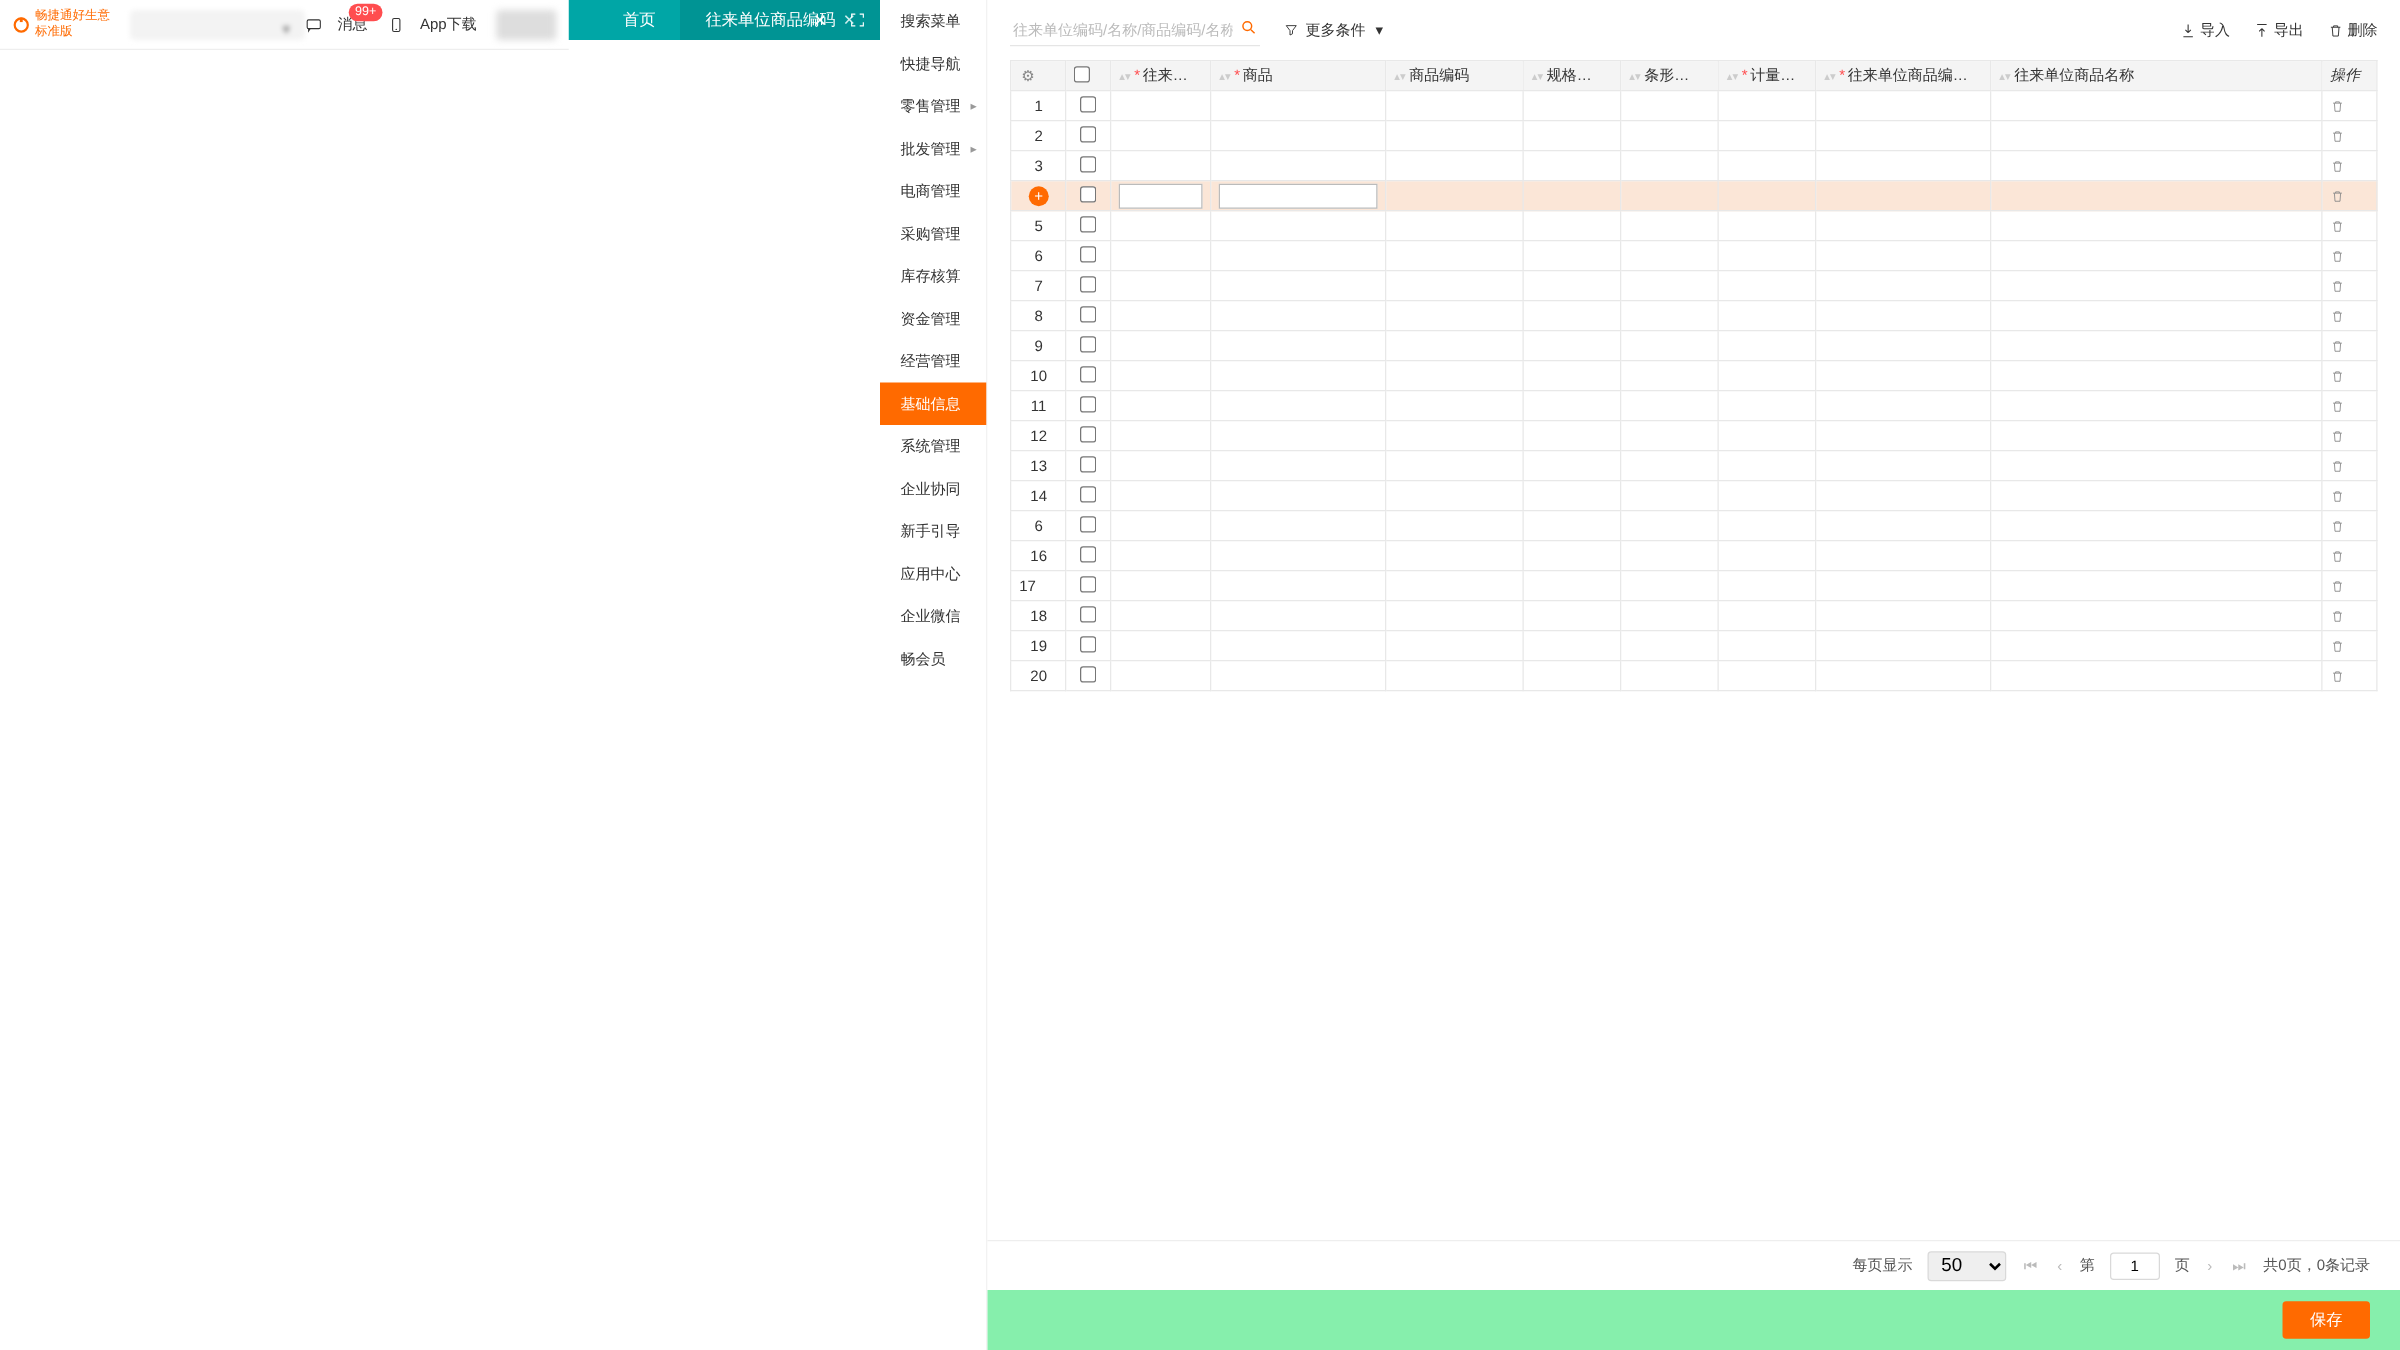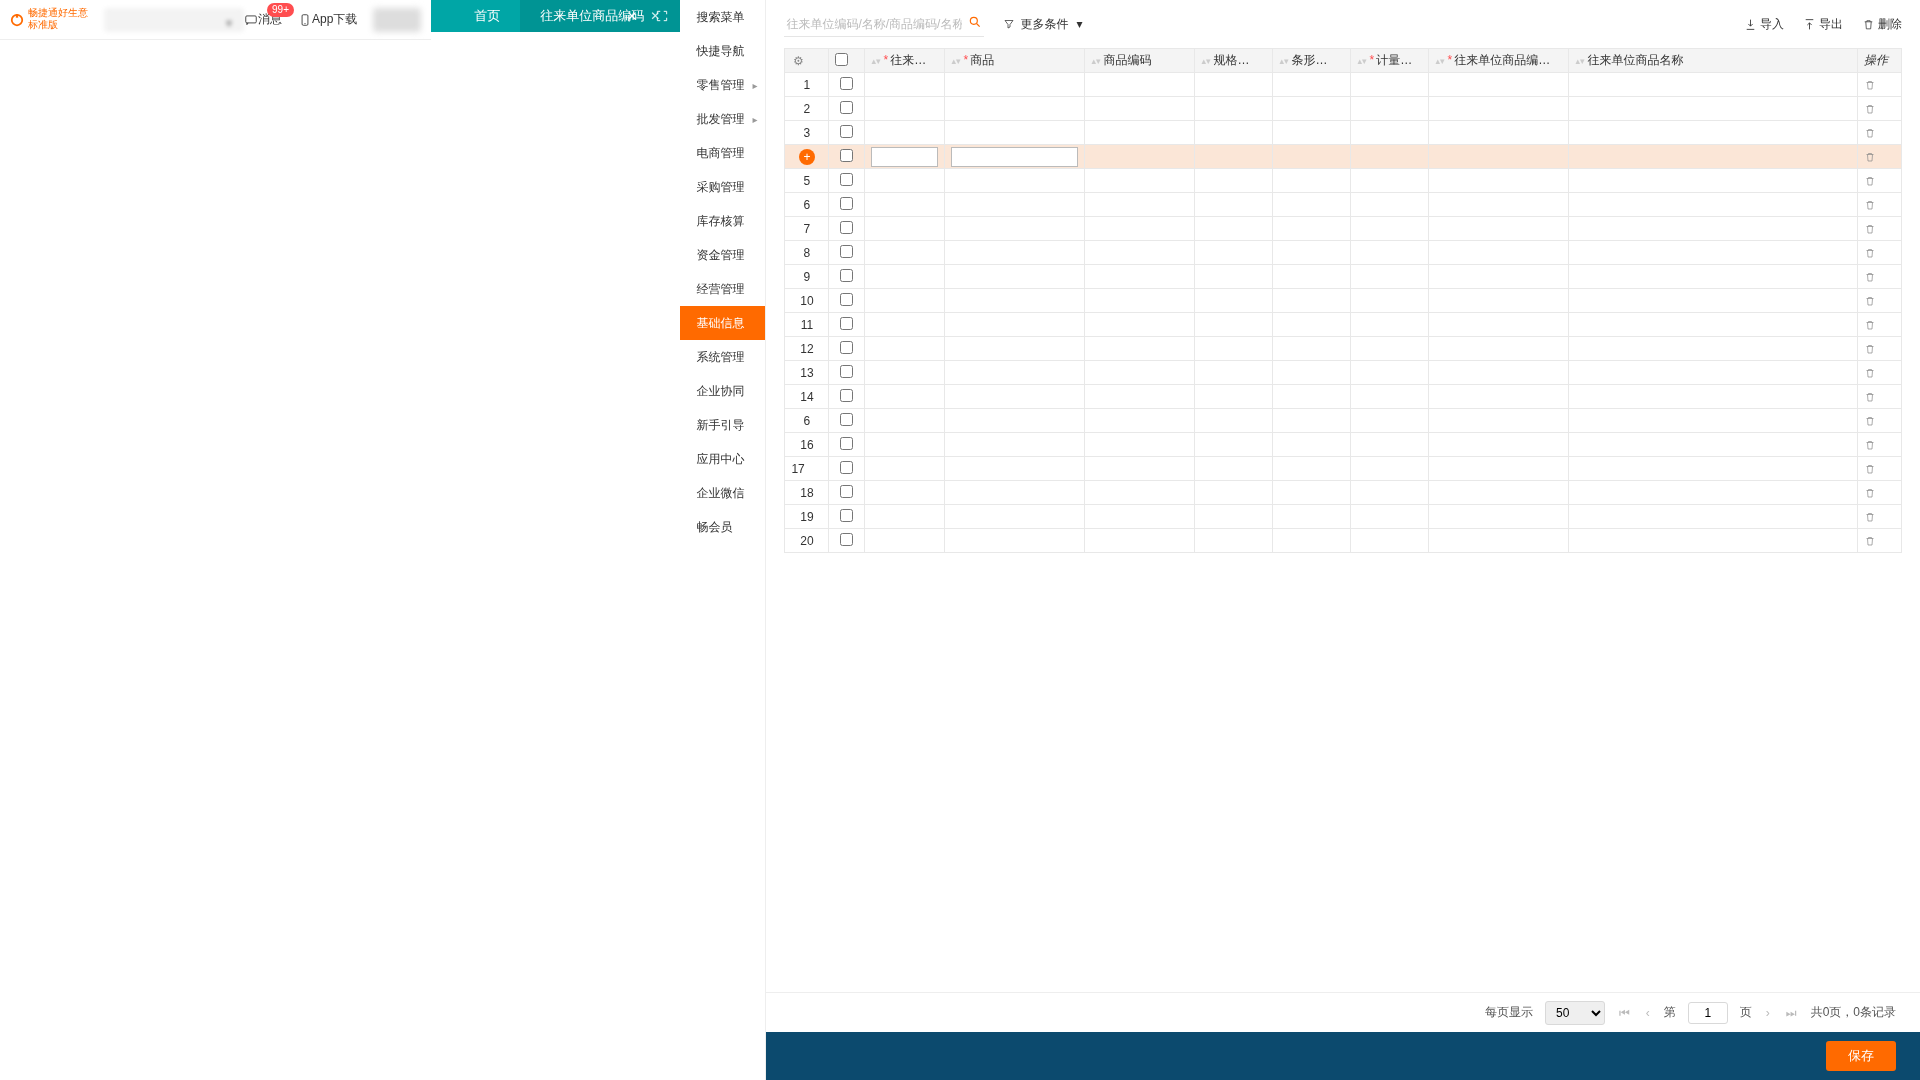--- a/index.html
+++ b/index.html
@@ -9,21 +9,21 @@
 
 .header { height: 40px; display: flex; align-items: center; padding: 0 10px; border-bottom: 1px solid #eee; }
 .logo-area { display: flex; align-items: center; width: 84px; }
 .logo-icon { width: 20px; height: 20px; margin-right: 4px; }
 .logo-text { font-size: 10px; color: #ff6a00; line-height: 1; }
 .logo-sub { font-size: 10px; color: #ff6a00; }
 .org-select { margin-left: 10px; background: #f3f3f3; border-radius: 4px; padding: 4px 24px 4px 10px; min-width: 140px; height: 24px; position: relative; color: #888; filter: blur(2px); }
 .org-select .caret { position: absolute; right: 8px; top: 8px; }
 .header-spacer { flex: 1; }
 .header-actions { display: flex; align-items: center; gap: 16px; }
-.hdr-item { display: flex; align-items: center; gap: 0; color: #333; cursor: pointer; position: relative; text-align: center; }
+.hdr-item { display: flex; align-items: center; gap: 12px; color: #333; cursor: pointer; position: relative; text-align: center; }
 .badge { position: absolute; top: -8px; right: -12px; background: #ff4d4f; color: #fff; font-size: 10px; border-radius: 8px; padding: 0 5px; line-height: 14px; }
 .avatar { width: 48px; height: 24px; background: #ddd; border-radius: 3px; filter: blur(3px); }
 
 
 .tabbar { height: 32px; background: #00a6a6; display: flex; align-items: stretch; color: #fff; position: relative; padding-left: 23px; }
 .tab { padding: 0 20px; display: flex; align-items: center; gap: 6px; font-size: 13px; cursor: pointer; }
 .tab.home { background: #00a6a6; }
 .tab.active { background: #009494; }
 .tab-close-x { font-size: 12px; color: #cfefee; cursor: pointer; }
 .tabbar-right { position: absolute; right: 8px; top: 0; height: 32px; display: flex; align-items: center; gap: 10px; }
@@ -62,26 +62,26 @@
 .gear { color: #888; }
 tr.row-active td { background: #fbe6d7; }
 tr.row-active .col-idx { background: #fbe6d7; }
 .plus-badge { display: inline-flex; width: 16px; height: 16px; background: #ff6a00; color: #fff; border-radius: 50%; align-items: center; justify-content: center; font-size: 12px; }
 .cell-input { width: 100%; height: 20px; border: 1px solid #bbb; background: #fff; outline: none; font-size: 12px; padding: 0 4px; }
 .row-del { color: #888; cursor: pointer; }
 input.chk { width: 13px; height: 13px; }
 
 
 .pager { height: 40px; display: flex; align-items: center; justify-content: flex-end; gap: 12px; padding: 0 24px; border-top: 1px solid #eee; font-size: 12px; color: #555; }
-.pager select { height: 24px; border: 1px solid #d9d9d9; border-radius: 3px; padding: 0 18px 0 6px; font-size: 12px; }
+.pager select { height: 24px; border: 1px solid #d9d9d9; border-radius: 3px; padding: 0 18px 0 6px; font-size: 15px; }
 .pg-btn { color: #bbb; cursor: pointer; padding: 0 2px; }
 .pg-input { width: 40px; height: 22px; border: 1px solid #d9d9d9; border-radius: 3px; text-align: center; font-size: 12px; }
 
 
-.footer { height: 48px; display: flex; align-items: center; justify-content: flex-end; padding: 0 24px; background: #0c4a6e; }
+.footer { height: 48px; display: flex; align-items: center; justify-content: flex-end; padding: 0 24px; background: #86efac; }
 .btn-primary { background: #ff6a00; color: #fff; border: none; border-radius: 3px; height: 30px; padding: 0 22px; font-size: 13px; cursor: pointer; }
 
 .icon { display: inline-flex; width: 14px; height: 14px; align-items: center; justify-content: center; }
 svg { display: block; }
 </style>
 </head>
 <body>
 
 <div class="app">
 

